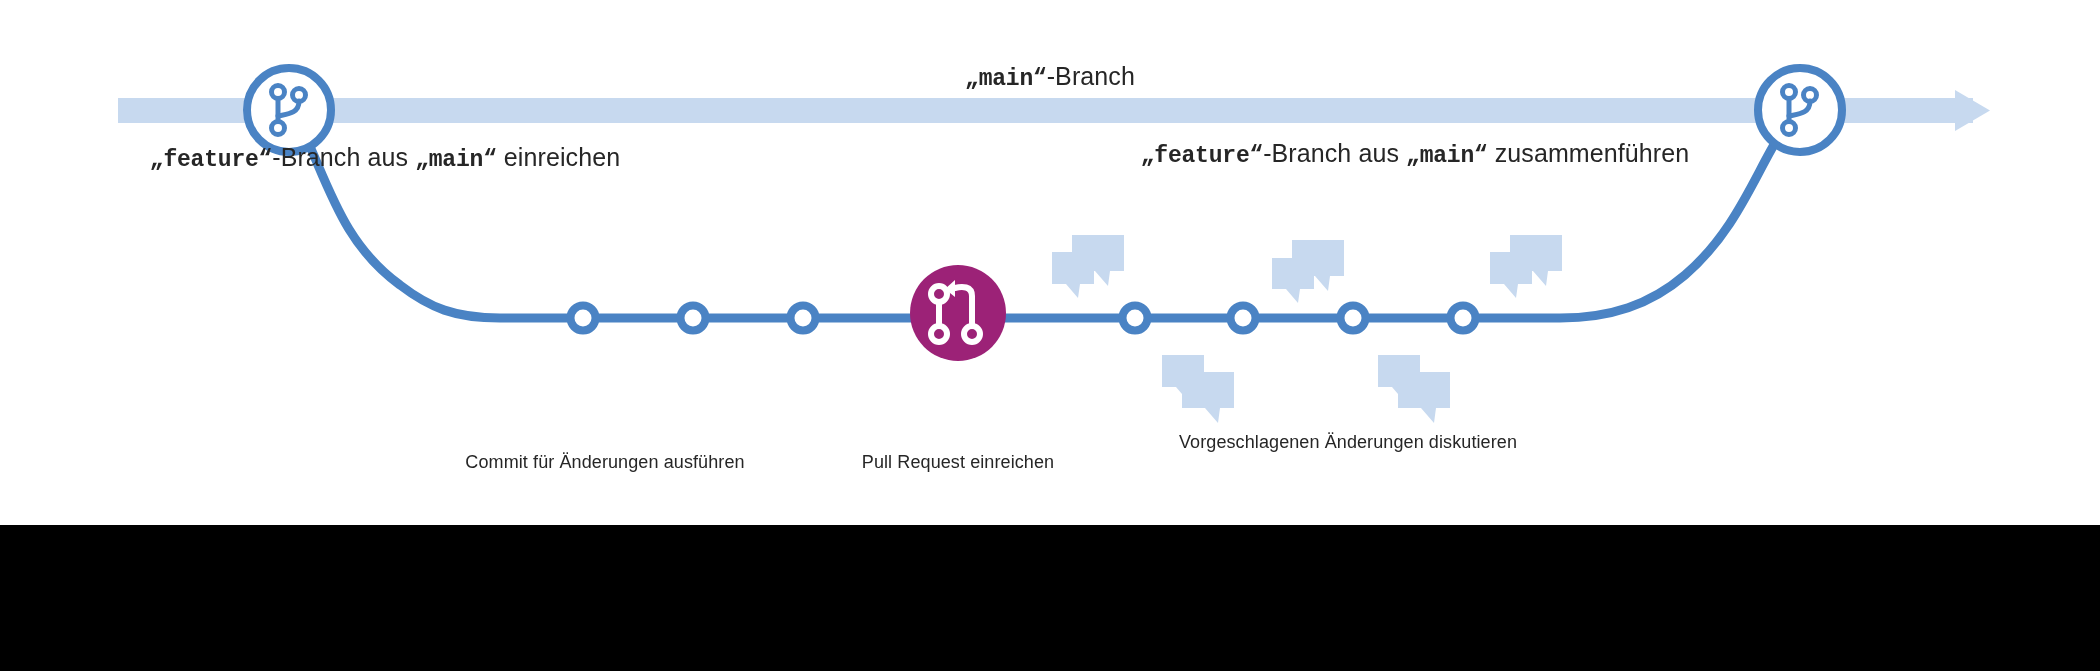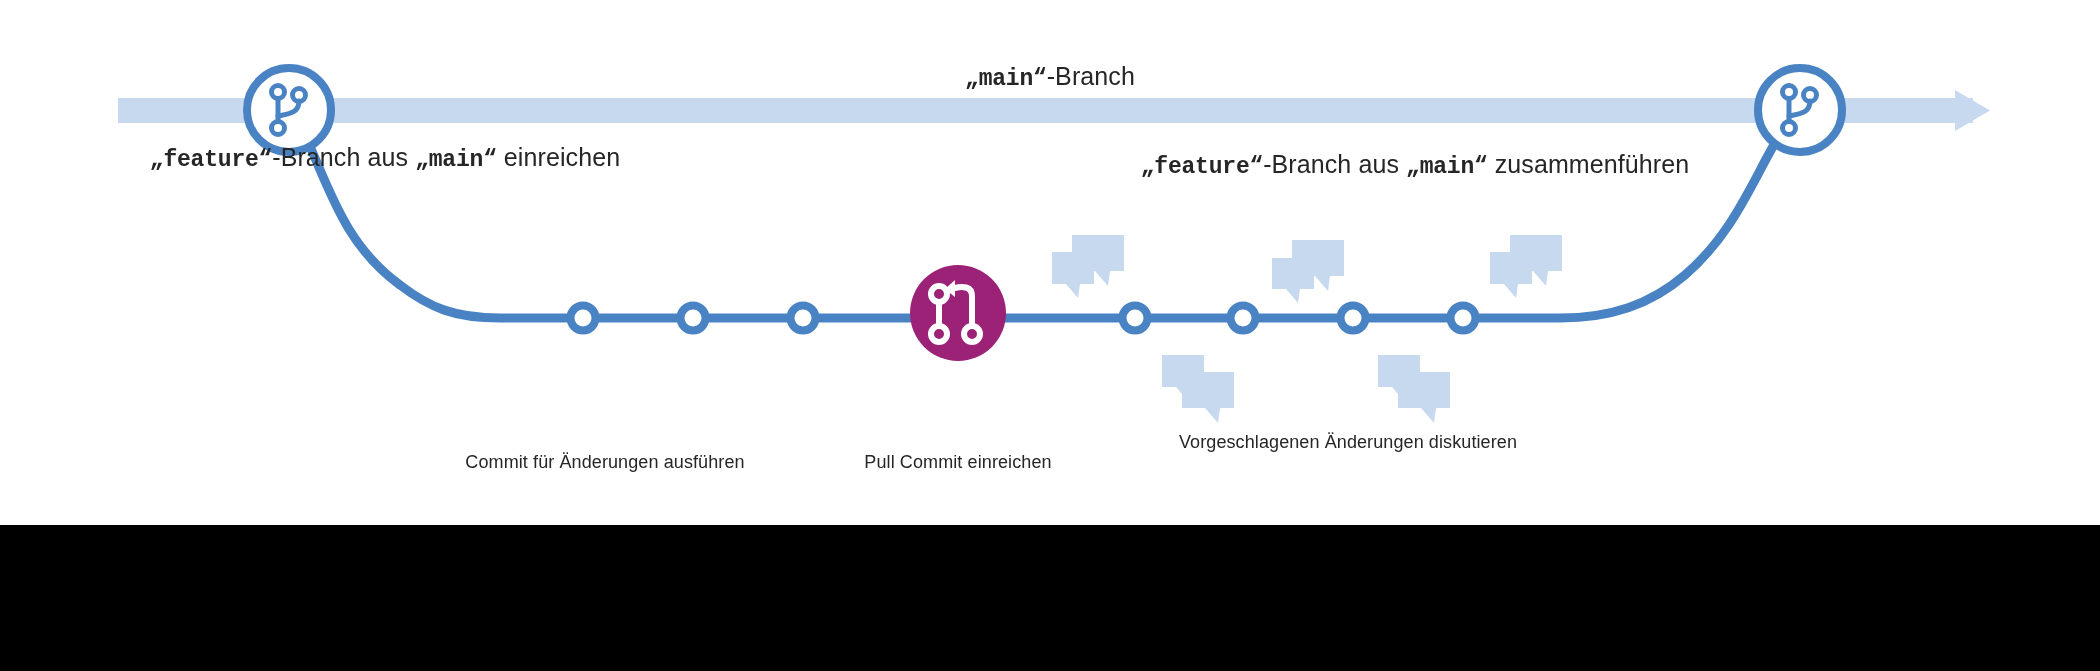--- a/index.html
+++ b/index.html
@@ -64,21 +64,21 @@
     transform: translateX(-50%);
     left: 1050px;
   }
   #label-create-branch {
     left: 385px;
     top: 143px;
     transform: translateX(-50%);
   }
   #label-merge-branch {
     left: 1415px;
-    top: 150px;
+    top: 139px;
     transform: translateX(-50%);
     text-align: center;
   }
   #label-commit {
     left: 605px;
     top: 452px;
     transform: translateX(-50%);
   }
   #label-pull-request {
     left: 958px;
@@ -212,21 +212,21 @@
     <div class="label label-branch" id="label-create-branch">
       <span class="mono">„feature“</span><span>-Branch aus </span><span class="mono">„main“</span><span> einreichen</span>
     </div>
 
     <div class="label label-branch" id="label-merge-branch">
       <span class="mono">„feature“</span><span>-Branch aus </span><span class="mono">„main“</span><span> zusammenführen</span>
     </div>
 
     <div class="label label-step" id="label-commit">Commit für Änderungen ausführen</div>
 
-    <div class="label label-step" id="label-pull-request">Pull Commit einreichen</div>
+    <div class="label label-step" id="label-pull-request">Pull Request einreichen</div>
 
     <div class="label label-step" id="label-discuss">Vorgeschlagenen Änderungen diskutieren</div>
 
   </div>
 
   <div id="bottom-bar"></div>
 
 </div>
 
 </body></html>

